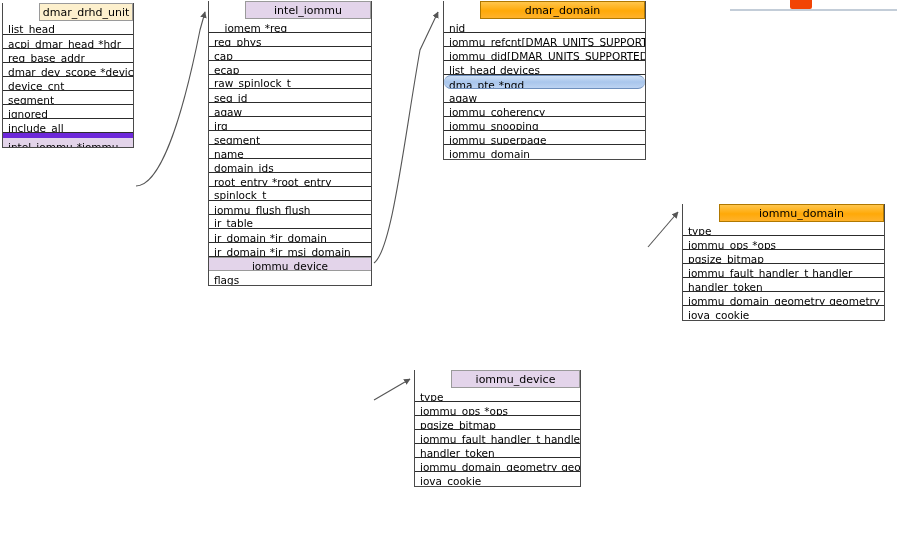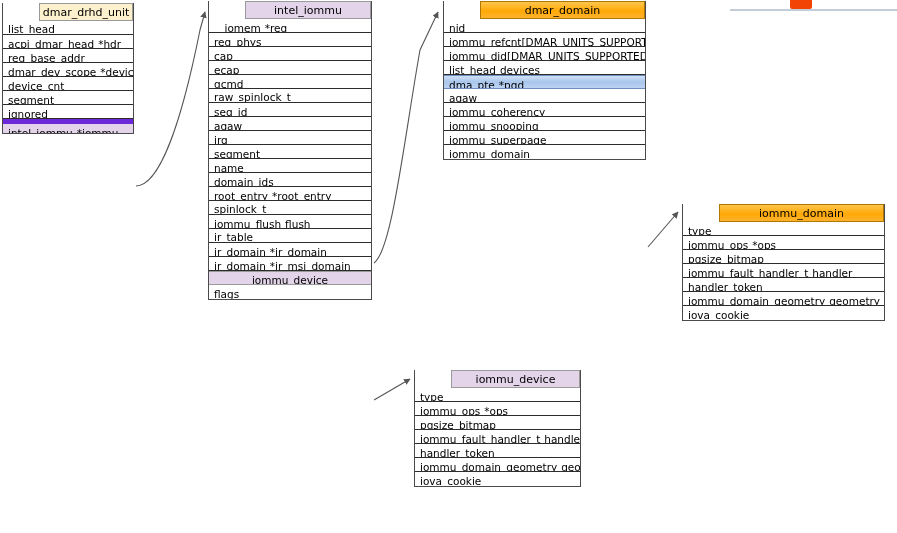--- a/index.html
+++ b/index.html
@@ -116,20 +116,21 @@
 
   .krow.hl-orange {
     background: linear-gradient(to bottom, #ffc64d 0%, #ffa607 55%, #ffb430 100%);
     border-bottom: 1px solid #b07800;
     border-top: 1px solid #b07800;
   }
   .krow.hl-blue {
     background: linear-gradient(to bottom, #cfe0f5 0%, #a9c6ec 50%, #bcd3f2 100%);
     border-bottom: 1px solid #6e8fbd;
     border-top: 1px solid #6e8fbd;
+    border-radius: 8px;
   }
   .krow.subhead {
     background: #e3d4ea;
     border-top: 1px solid #9a9a9a;
     border-bottom: 1px solid #9a9a9a;
     text-align: center;
     padding-left: 0;
     line-height: 13px;
     padding-top: 2px;
   }
@@ -183,34 +184,36 @@
     </div>
     <div class="krow">
       <span class="ftype">device_cnt</span>
     </div>
     <div class="krow">
       <span class="ftype">segment</span>
     </div>
     <div class="krow">
       <span class="ftype">ignored</span>
     </div>
+    <div class="krow">
+      <span class="ftype">include_all</span>
+    </div>
     <div class="krow" style="background:#e3d4ea;border-top:5px solid #6d28d9;">
       <span class="ftype">intel_iommu</span><span class="fname">*iommu</span>
     </div>
   </div>
 
   <div class="klass" id="box-intel-iommu">
     <div class="khead lilac">intel_iommu</div>
     <div class="krow">
       <span class="ftype">__iomem</span><span class="fname">*reg</span>
     </div>
     <div class="krow"><span class="ftype">reg_phys</span></div>
     <div class="krow"><span class="ftype">cap</span></div>
     <div class="krow"><span class="ftype">ecap</span></div>
-    <div class="krow"><span class="ftype">gcmd</span></div>
     <div class="krow clip">
       <span>raw_spinlock_t</span>
       <span class="ln2">register_lock</span>
     </div>
     <div class="krow"><span class="ftype">seq_id</span></div>
     <div class="krow"><span class="ftype">agaw</span></div>
     <div class="krow"><span class="ftype">irq</span></div>
     <div class="krow"><span class="ftype">segment</span></div>
     <div class="krow"><span class="ftype">name</span></div>
     <div class="krow"><span class="ftype">domain_ids</span></div>

